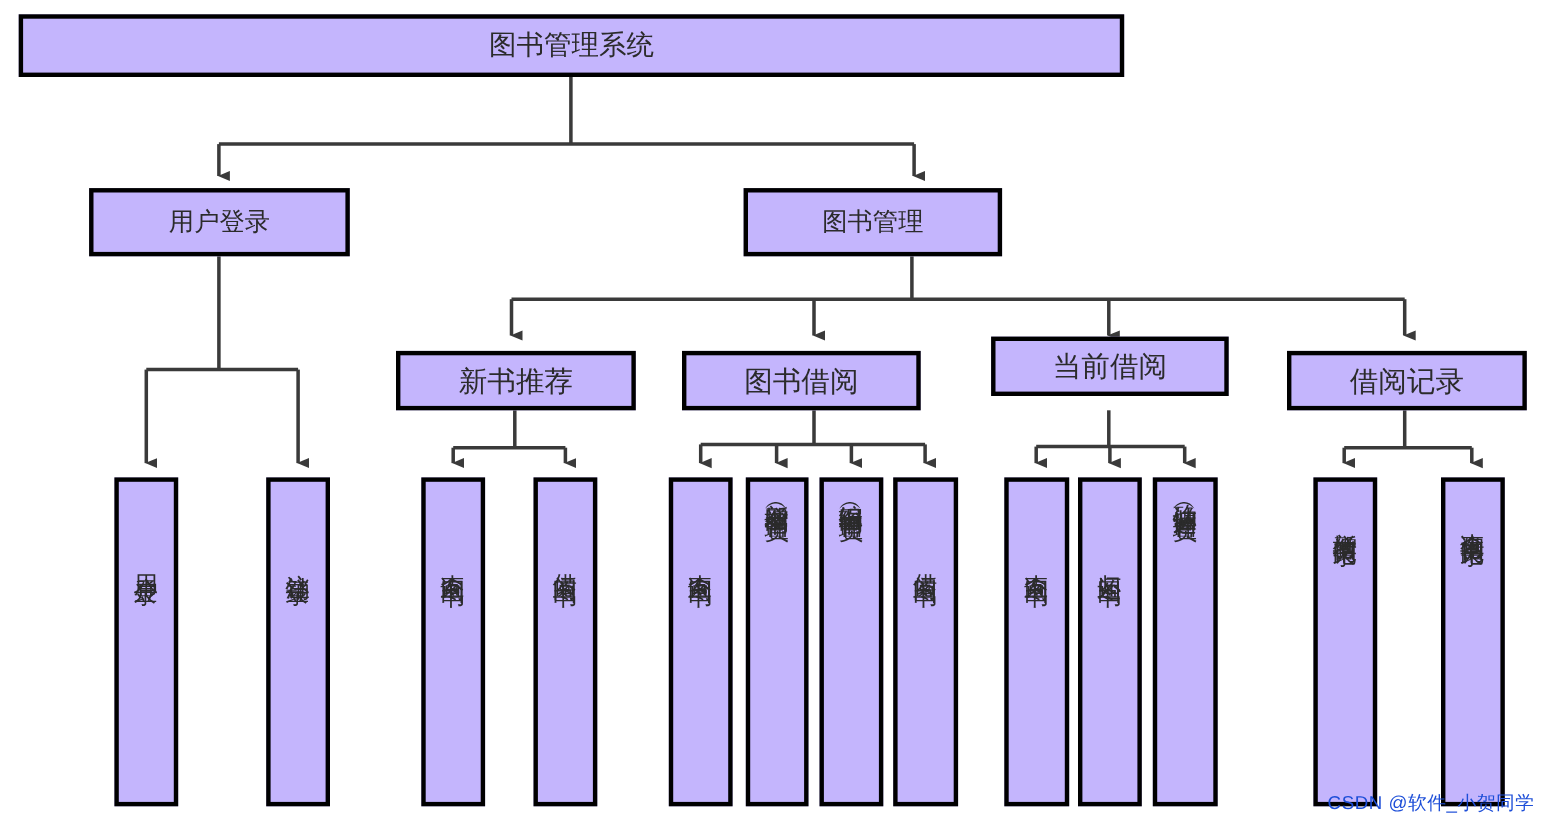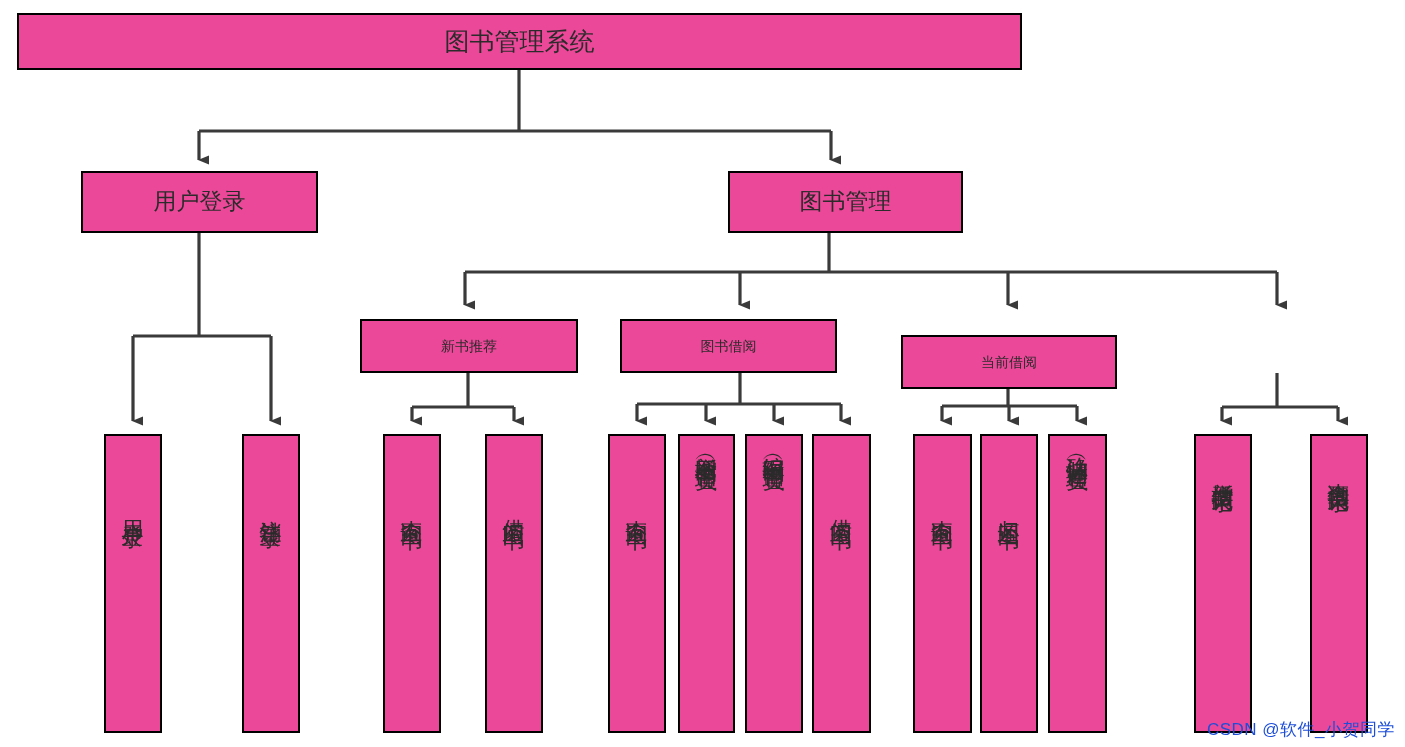--- a/index.html
+++ b/index.html
@@ -20,40 +20,40 @@
   #wires{
     position:absolute;
     left:0; top:0;
     width:1405px; height:747px;
     pointer-events:none;
   }
   
   .node{
     position:absolute;
     box-sizing:border-box;
-    background:#ec4899;
-    border:2px solid #000000;
+    background:#c4b5fd;
+    border:4px solid #000000;
     display:flex;
     align-items:center;
     justify-content:center;
     z-index:2;
   }
   .node .lbl{
     display:block;
     text-align:center;
     color:#2b2b2b;
     line-height:1.18;
     white-space:pre;
   }
   
   .node.root{ }
   .node.root .lbl{ font-size:25px; }
   
   .node.h1 .lbl{ font-size:23px; }
-  .node.h2 .lbl{ font-size:14px; }
+  .node.h2 .lbl{ font-size:26px; }
   
   .node.leaf{
     align-items:flex-start;
     justify-content:center;
     padding-top:8px;
   }
   .node.leaf .lbl{
     writing-mode:vertical-rl;
     text-orientation:upright;
     font-size:22px;
@@ -132,36 +132,39 @@
   </svg>
 
   <div class="node root" style="left:17px; top:13px; width:1005px; height:57px;">
     <span class="lbl">图书管理系统</span>
   </div>
 
   <div class="node h1" style="left:81px; top:171px; width:237px; height:62px;">
     <span class="lbl">用户登录</span>
   </div>
 
-  <div class="node h1" style="left:728px; top:171px; width:235px; height:62px;">
+  <div class="node h1" style="left:676px; top:171px; width:235px; height:62px;">
     <span class="lbl">图书管理</span>
   </div>
 
   <div class="node h2" style="left:360px; top:319px; width:218px; height:54px;">
     <span class="lbl">新书推荐</span>
   </div>
 
   <div class="node h2" style="left:620px; top:319px; width:217px; height:54px;">
     <span class="lbl">图书借阅</span>
   </div>
 
-  <div class="node h2" style="left:901px; top:335px; width:216px; height:54px;">
+  <div class="node h2" style="left:901px; top:306px; width:216px; height:54px;">
     <span class="lbl">当前借阅</span>
   </div>
 
+  <div class="node h2" style="left:1170px; top:319px; width:218px; height:54px;">
+    <span class="lbl">借阅记录</span>
+  </div>
 
   <div class="node leaf" style="left:104px; top:434px; width:58px; height:299px; padding-top:66px;">
     <span class="lbl">用户登录</span>
   </div>
 
   <div class="node leaf" style="left:242px; top:434px; width:58px; height:299px; padding-top:66px;">
     <span class="lbl">注销登录</span>
   </div>
 
   <div class="node leaf" style="left:383px; top:434px; width:58px; height:299px; padding-top:66px;">

